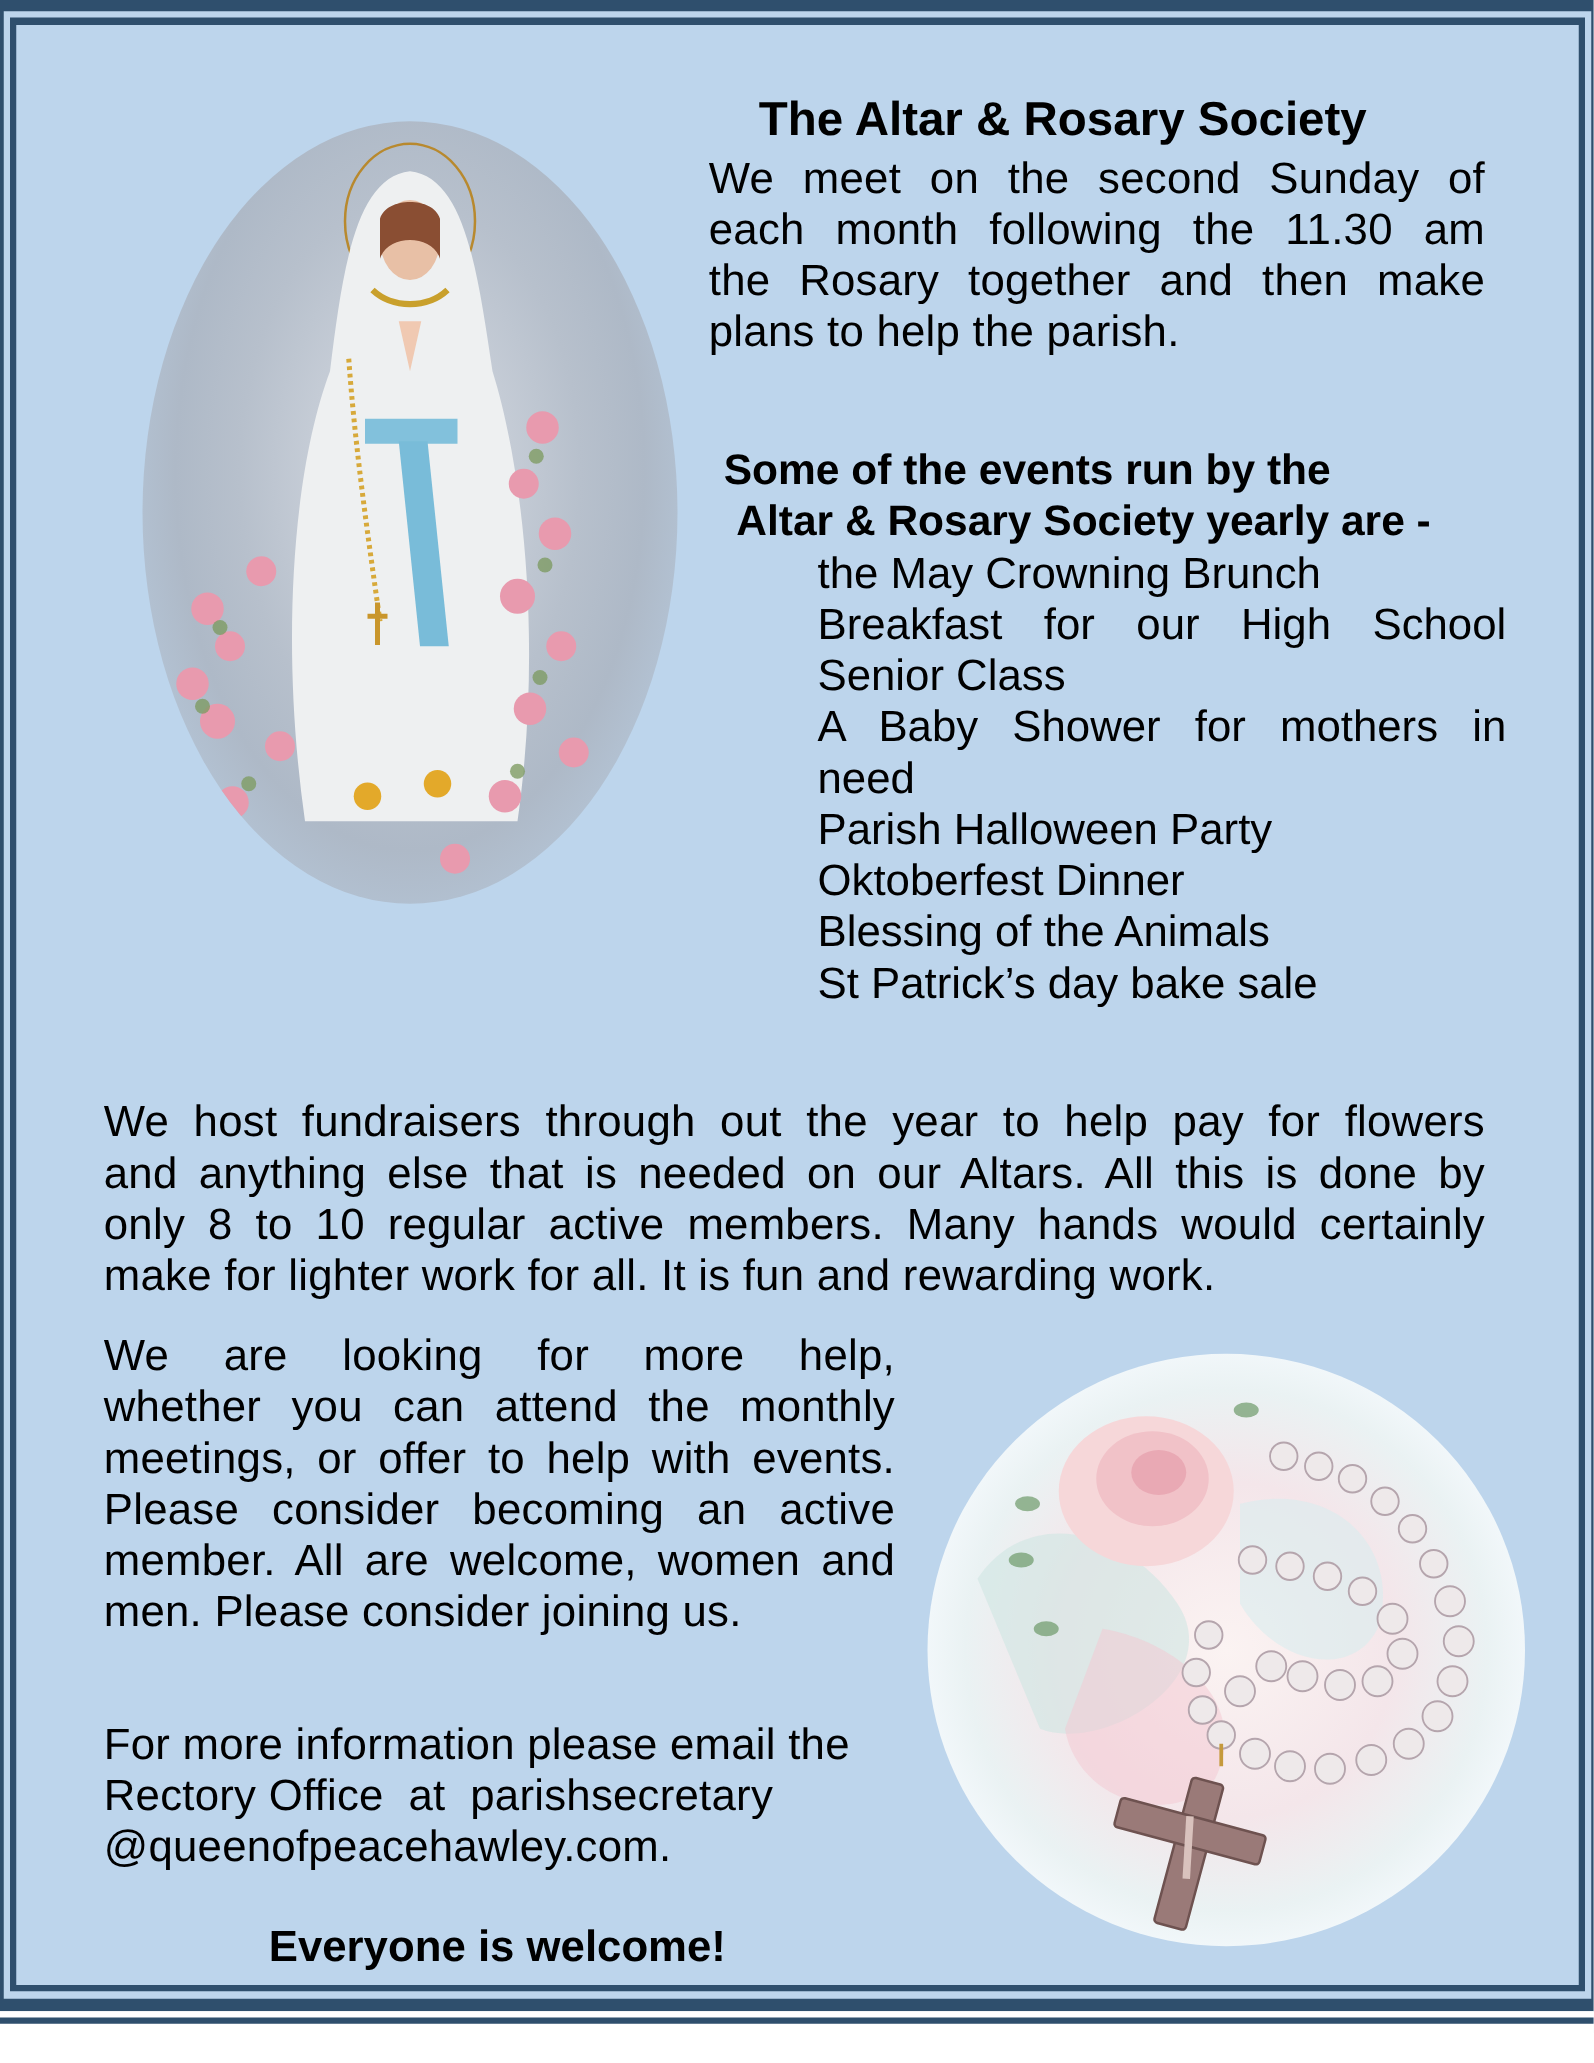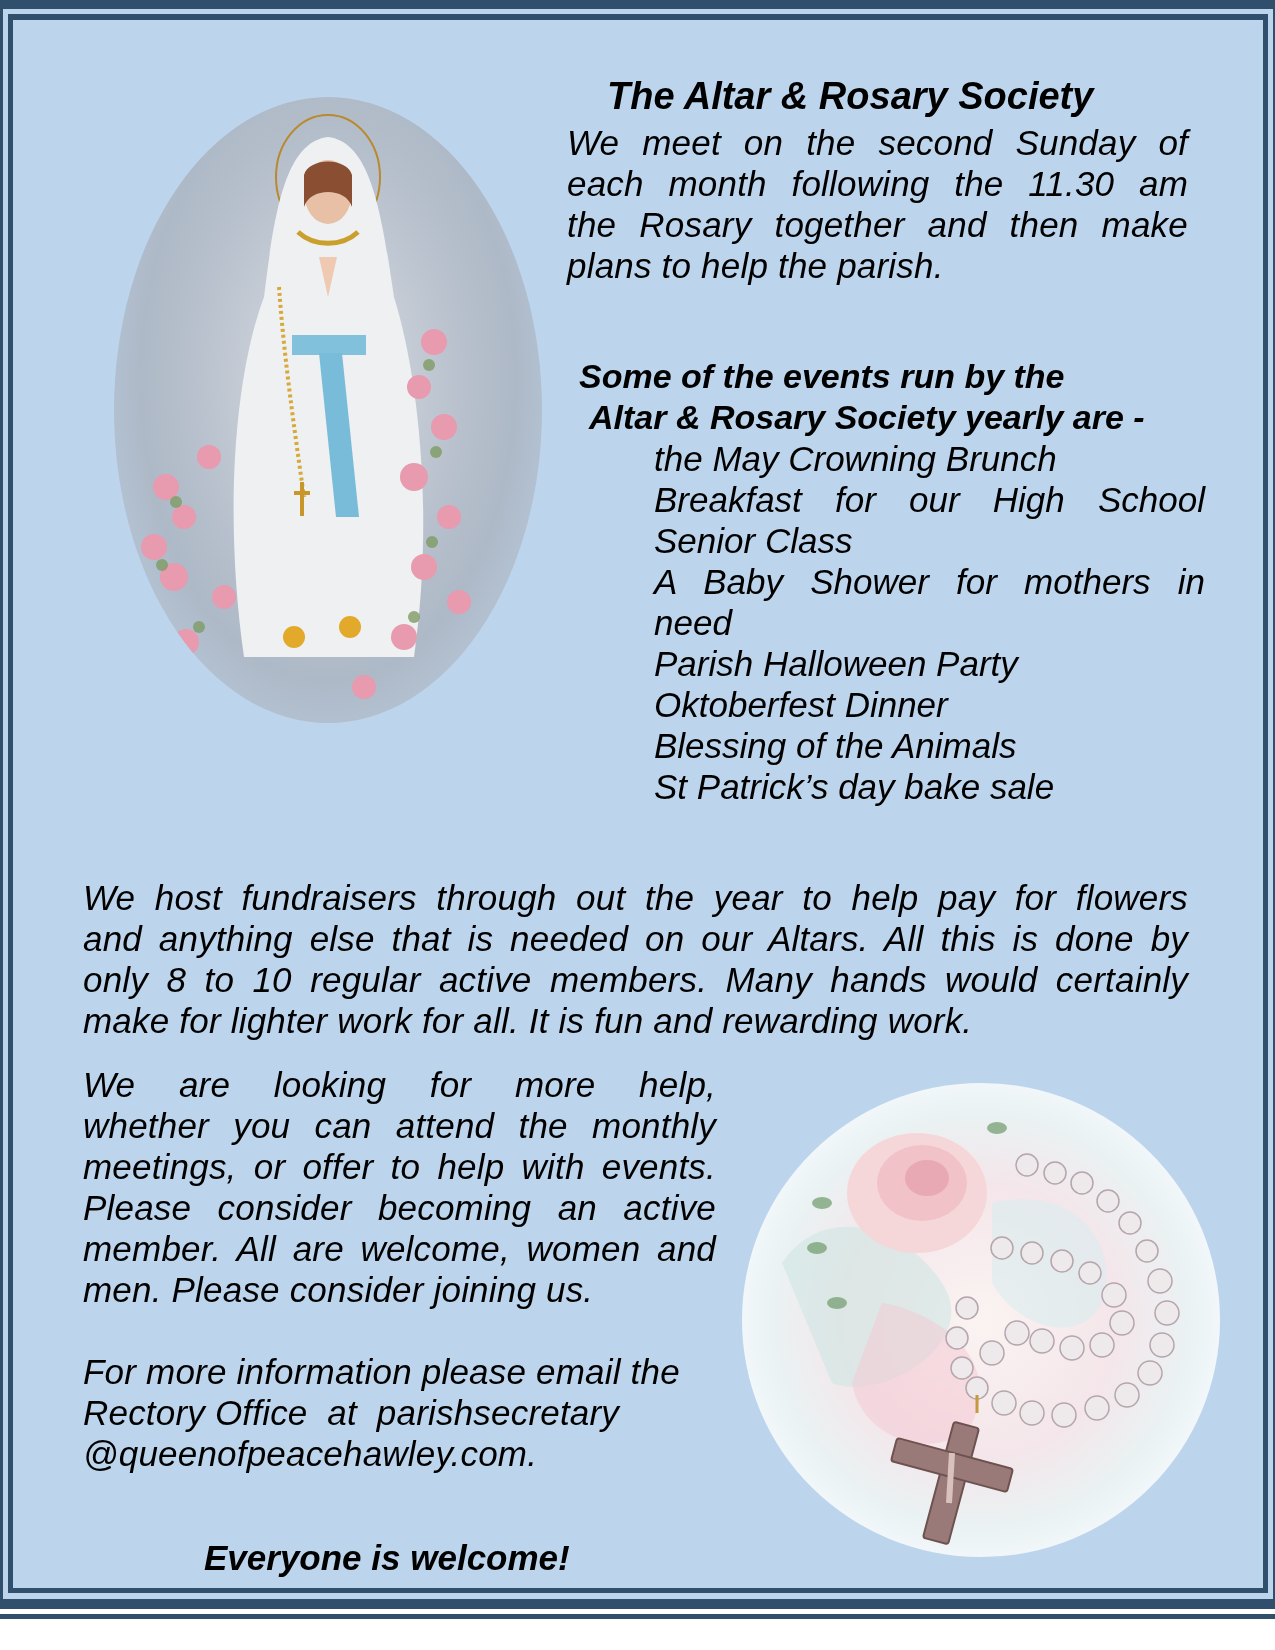--- a/index.html
+++ b/index.html
@@ -5,21 +5,21 @@
   html, body { margin:0; padding:0; background:#ffffff; }
   body { width:1275px; height:1650px; position:relative; overflow:hidden;
          font-family:"Liberation Sans", sans-serif; color:#000; }
   .frame-outer { position:absolute; left:0; top:0; width:1275px; height:1609px; background:#2f4f6d; }
   .frame-light { position:absolute; left:3px; top:9px; width:1270px; height:1590px; background:#bdd5ec; }
   .frame-inner { position:absolute; left:8px; top:14px; width:1260px; height:1579px; background:#2f4f6d; }
   .page { position:absolute; left:13px; top:20px; width:1250px; height:1568px; background:#bdd5ec; }
   .rule-white { position:absolute; left:0; top:1609px; width:1275px; height:5px; background:#ffffff; }
   .rule-dark { position:absolute; left:0; top:1614px; width:1275px; height:5px; background:#2f4f6d; }
 
-  .abs { position:absolute;font-style:italic; }
+  .abs { position:absolute; }
   .title { font-weight:bold; font-size:38px; line-height:41px; white-space:nowrap; }
   .para { font-size:35px; line-height:41px; text-align:justify; text-align-last:left; letter-spacing:0.2px; }
   .para .ln { display:block; text-align:justify; text-align-last:justify; white-space:nowrap; height:41px; }
   .para .ln.last { text-align-last:left; }
   .bold { font-weight:bold; font-size:34px; line-height:41px; white-space:nowrap; }
   .list .ln { display:block; font-size:35px; line-height:41px; height:41px; text-align-last:justify; white-space:nowrap;}
   .list .ln.last { text-align-last:left; }
 
   .oval-mary { position:absolute; left:114px; top:97px; width:428px; height:626px; border-radius:50%;
     background: radial-gradient(ellipse at 50% 45%, #d9dde4 0%, #b7c0cc 45%, #aeb9c7 62%, #bdd5ec 100%); overflow:hidden; }
@@ -117,26 +117,26 @@
 <div class="abs para" style="left:83px; top:1064px; width:633px;">
   <span class="ln">We are looking for more help,</span>
   <span class="ln">whether you can attend the monthly</span>
   <span class="ln">meetings, or offer to help with events.</span>
   <span class="ln">Please consider becoming an active</span>
   <span class="ln">member. All are welcome, women and</span>
   <span class="ln last">men. Please consider joining us.</span>
 </div>
 
 <div class="abs para" style="left:83px; top:1351px; width:640px;">
-  <span class="ln last" style="white-space:pre;">For more information please email the</span>
+  <span class="ln last" style="white-space:pre;margin-top:24px;">For more information please email the</span>
   <span class="ln last" style="white-space:pre;">Rectory Office  at  parishsecretary</span>
   <span class="ln last">@queenofpeacehawley.com.</span>
 </div>
 
-<div class="abs bold" style="left:204px; top:1537px; font-size:35px;">Everyone is welcome!</div>
+<div class="abs bold" style="left:215px; top:1537px; font-size:35px;">Everyone is welcome!</div>
 
 <div class="circle-rosary">
   <svg width="478" height="474" viewBox="0 0 478 474">
     <path d="M40 180 C80 120 160 140 200 200 C240 260 140 320 90 300 Z" fill="#cfe6e2" opacity="0.6"></path>
     <path d="M250 120 C330 100 380 160 360 220 C340 260 280 250 250 200 Z" fill="#d8ecee" opacity="0.6"></path>
     <path d="M140 220 C200 230 260 280 230 340 C200 380 120 360 110 300 Z" fill="#f3c8d2" opacity="0.5"></path>
     <g>
       <ellipse cx="175" cy="110" rx="70" ry="60" fill="#f6d7d9"></ellipse>
       <ellipse cx="180" cy="100" rx="45" ry="38" fill="#f1c2c8"></ellipse>
       <ellipse cx="185" cy="95" rx="22" ry="18" fill="#e9a9b4"></ellipse>

